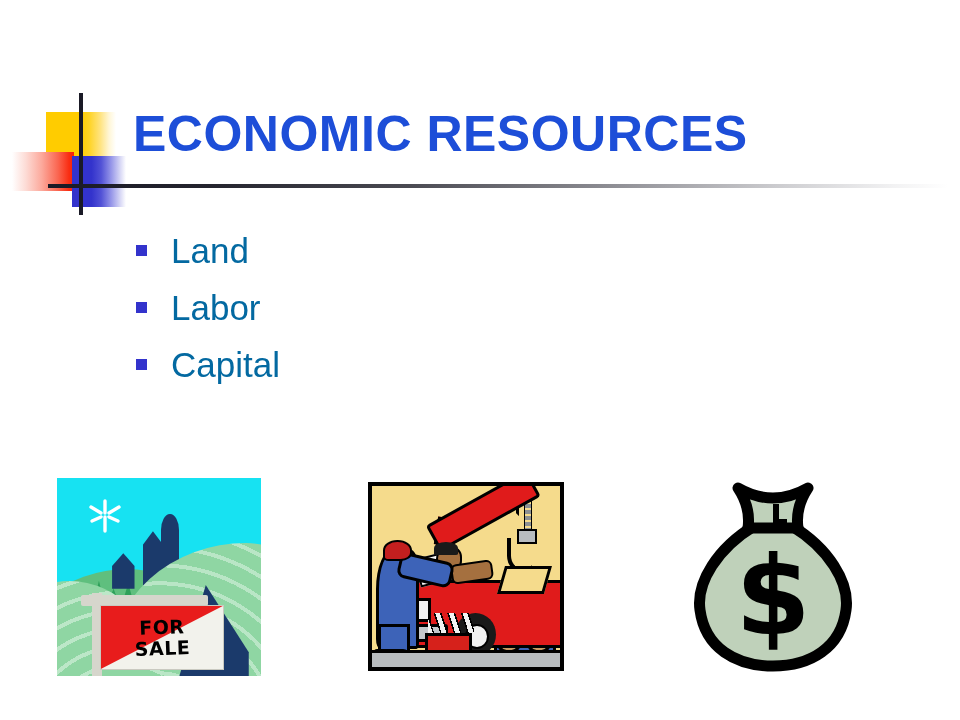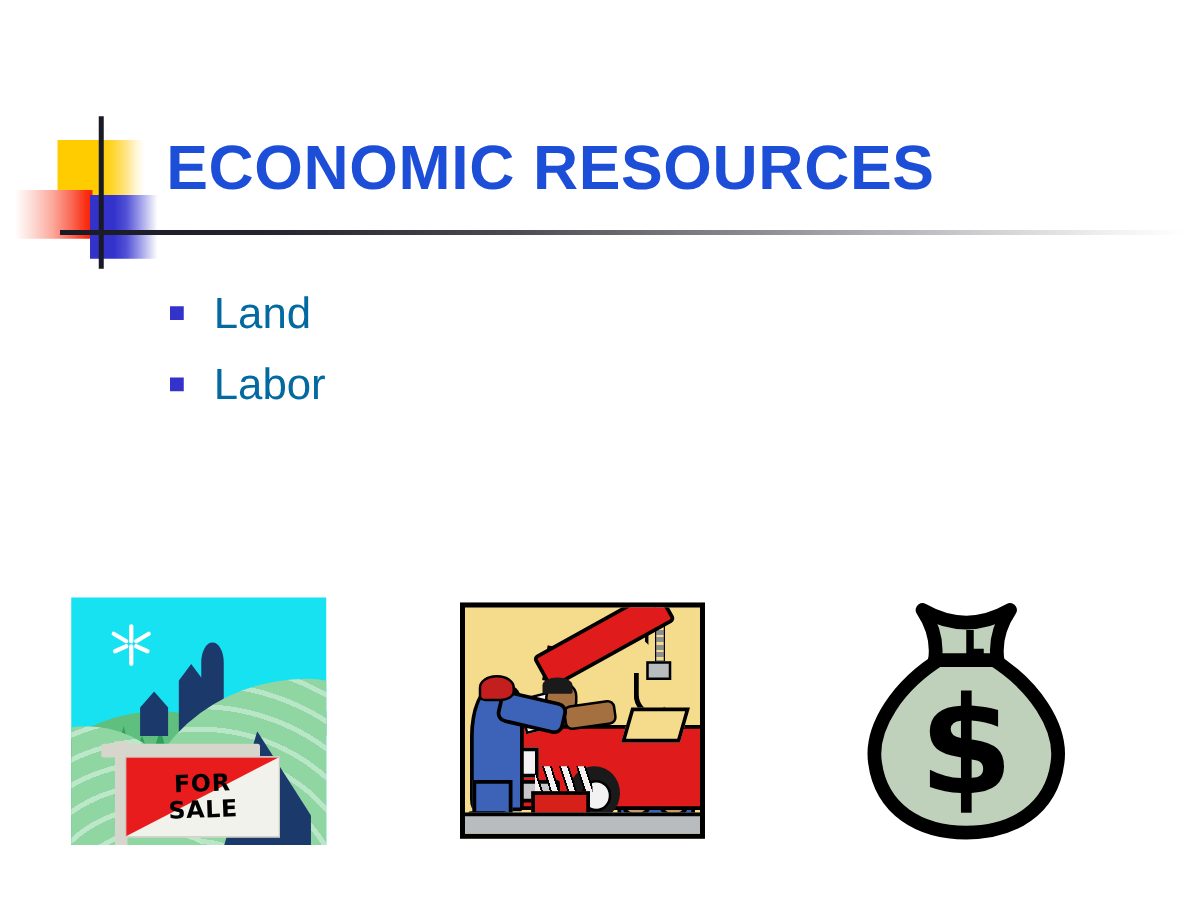--- a/index.html
+++ b/index.html
@@ -428,20 +428,24 @@
     <div class="bullet-row">
       <span class="bullet-mark"></span>
       <span class="bullet-text">Land</span>
     </div>
 
     <div class="bullet-row">
       <span class="bullet-mark"></span>
       <span class="bullet-text">Labor</span>
     </div>
 
+    <div class="bullet-row">
+      <span class="bullet-mark"></span>
+      <span class="bullet-text">Capital</span>
+    </div>
 
   </div>
 
   <div class="clip" id="clip-land">
     <div class="sky">
       <div class="hill-back"></div>
       <div class="trees"></div>
       <div class="grass-left"></div>
       <div class="barn"></div>
       <div class="silo"></div>

